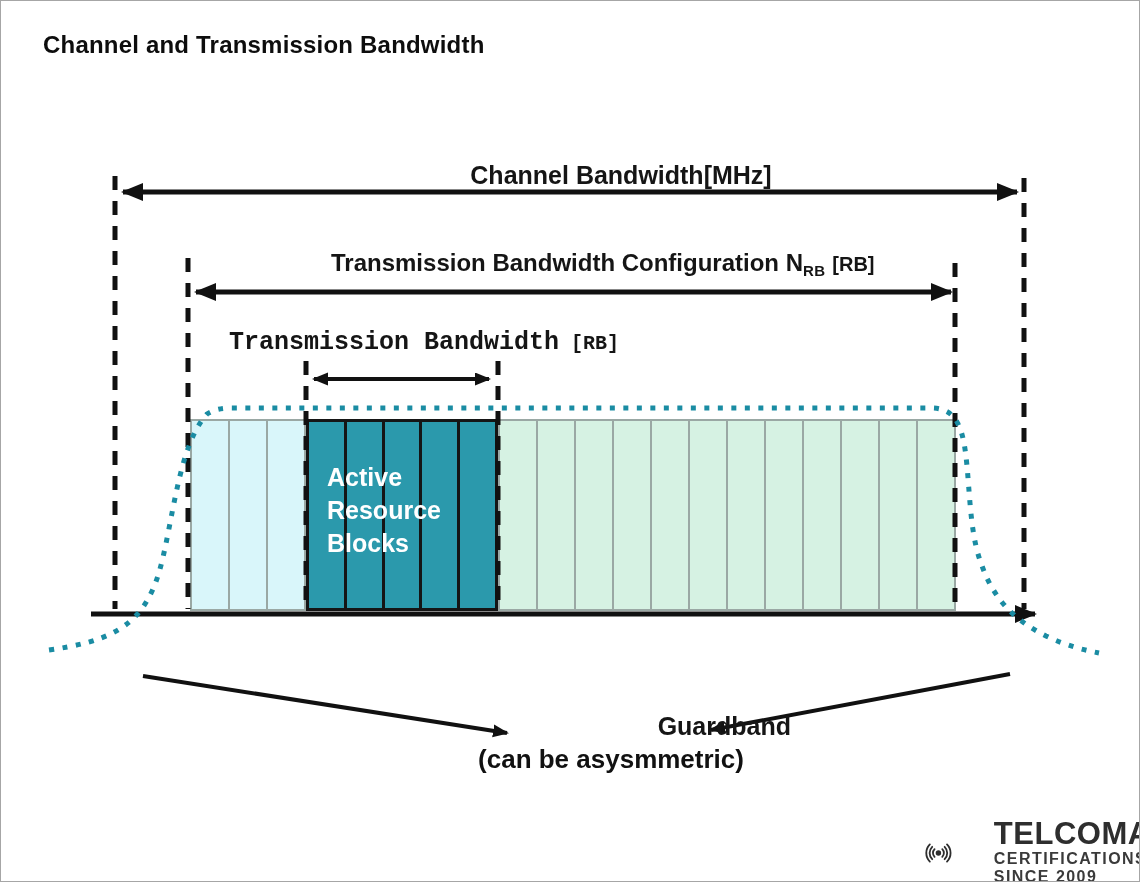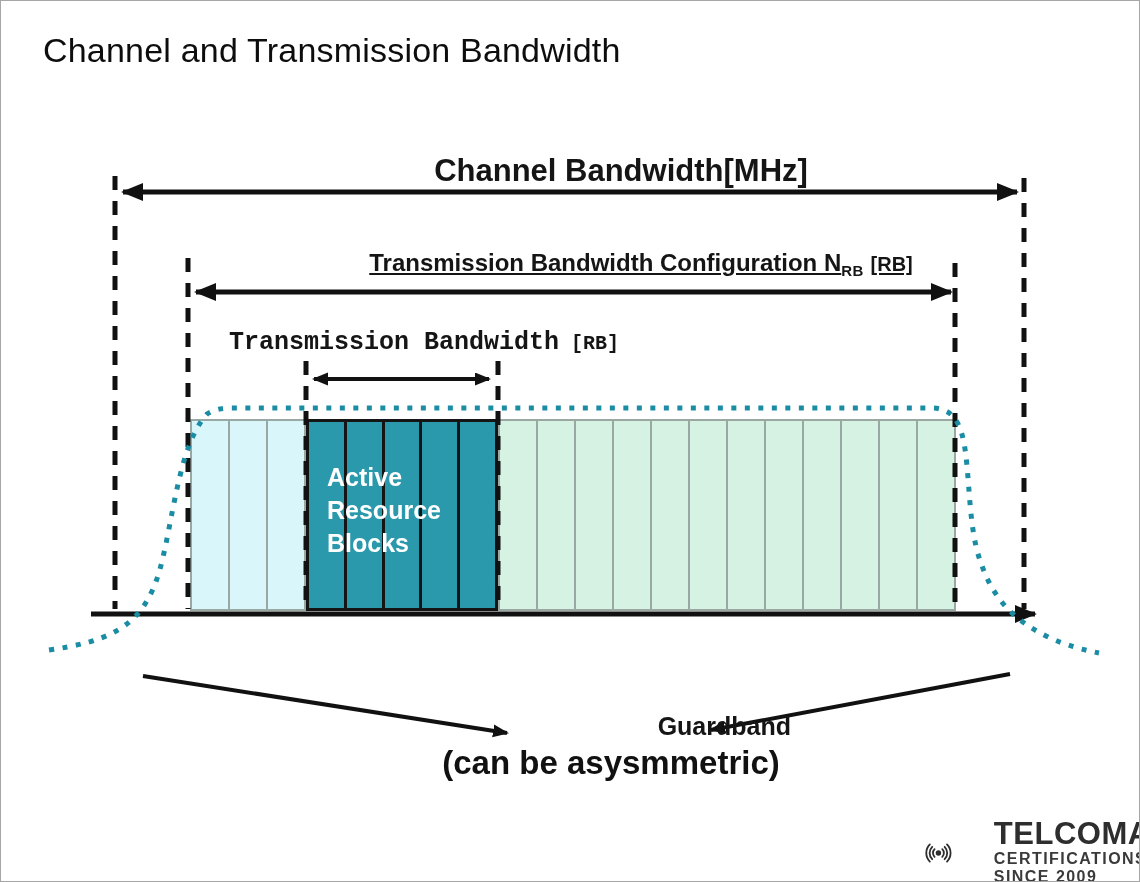--- a/index.html
+++ b/index.html
@@ -9,25 +9,25 @@
     --spectrum-dots:#1a8ca3; --logo-ink:#2e2e2e;
   }
   html,body{margin:0;padding:0;background:#ffffff;}
   #canvas{
     position:relative;width:1140px;height:882px;box-sizing:border-box;
     border:1px solid #a6a6a6;background:#ffffff;overflow:hidden;
     font-family:"Liberation Sans",sans-serif;color:var(--ink);
   }
   .abs{position:absolute;}
   #page-title{
-    left:42px;top:30px;font-size:34px;font-weight:400;letter-spacing:.2px;color:#0d0d0d;text-align:right;
+    left:42px;top:30px;font-size:24px;font-weight:700;letter-spacing:.2px;color:#0d0d0d;text-align:right;
   }
   .anno{font-weight:600;color:#151515;white-space:nowrap;}
-  #channel-bw-label{left:370px;width:500px;top:152px;font-size:31px;text-align:center;}
-  #config-label{left:330px;width:620px;top:248px;font-size:24px;text-align:center;text-decoration:underline;}
+  #channel-bw-label{left:370px;width:500px;top:160px;font-size:25px;text-align:center;}
+  #config-label{left:330px;width:620px;top:248px;font-size:24px;text-align:left;}
   #config-label .sub{font-size:15px;position:relative;top:5px;letter-spacing:.3px;}
   #config-label .unit{font-size:20px;margin-left:7px;}
   #tb-label{left:228px;top:327px;font-size:25px;font-family:Liberation Mono, monospace;}
   #tb-label .unit{font-size:20px;margin-left:12px;}
   .rb-group{position:absolute;top:418px;height:192px;display:flex;box-sizing:border-box;}
   .rb{flex:1;}
   #group-cyan{left:189px;width:116px;background:var(--cyan-block);border:2px solid var(--inactive-separator);}
   #group-cyan .rb + .rb{border-left:2px solid var(--inactive-separator);}
   #group-active{left:305px;width:192px;background:var(--active-block);border:3px solid var(--active-separator);}
   #group-active .rb + .rb{border-left:3px solid var(--active-separator);}
@@ -36,21 +36,21 @@
   #active-label{
     left:326px;top:460px;width:150px;text-align:left;color:#ffffff;
     font-size:25px;font-weight:600;line-height:33px;
   }
   #diagram-layer{position:absolute;left:0;top:0;width:1140px;height:882px;pointer-events:none;}
   .ink-stroke{stroke:var(--ink,#111);}
   .ink-fill{fill:var(--ink,#111);}
   .dash-line{stroke:var(--dash,#111);stroke-width:5;stroke-dasharray:14 11;}
   .dots{stroke:var(--spectrum-dots,#1a8ca3);stroke-width:5;stroke-dasharray:5 8.5;fill:none;}
   #guardband-label{left:430px;top:711px;width:360px;text-align:right;font-size:25px;}
-  #guardband-note{left:380px;top:743px;width:460px;text-align:center;font-size:33px;font-weight:600;}
+  #guardband-note{left:380px;top:743px;width:460px;text-align:center;font-size:26px;font-weight:600;}
   #logo{left:918px;top:818px;display:flex;align-items:center;gap:32px;}
   #logo-text{margin-left:4px;}
   #logo-brand{font-size:31px;font-weight:700;letter-spacing:.5px;color:var(--logo-ink);line-height:30px;}
   #logo-tagline{font-size:16px;font-weight:600;letter-spacing:1.45px;color:#3a3a3a;margin-top:1px;}
   .radio{stroke:var(--logo-ink);stroke-width:3;fill:none;stroke-linecap:round;}
 </style>
 </head>
 <body>
 
 <div id="canvas">

